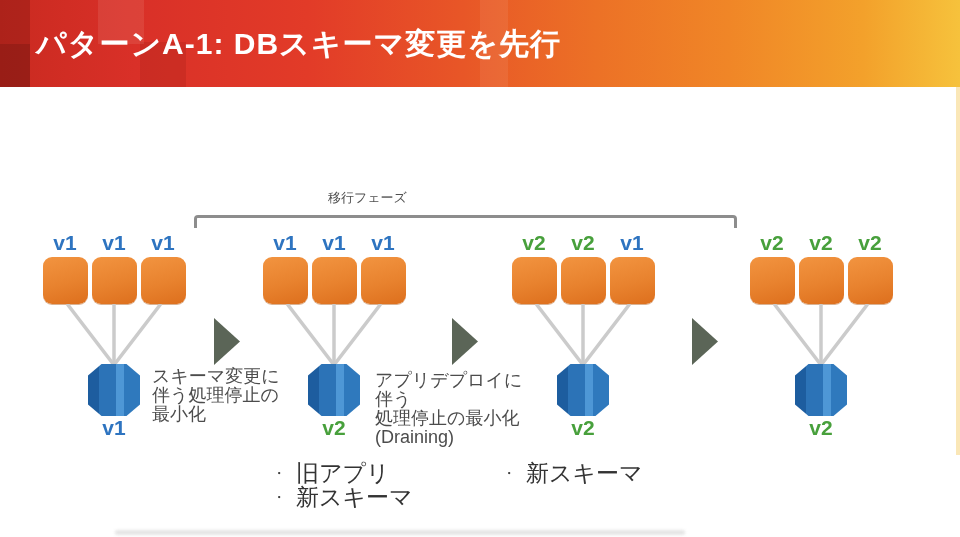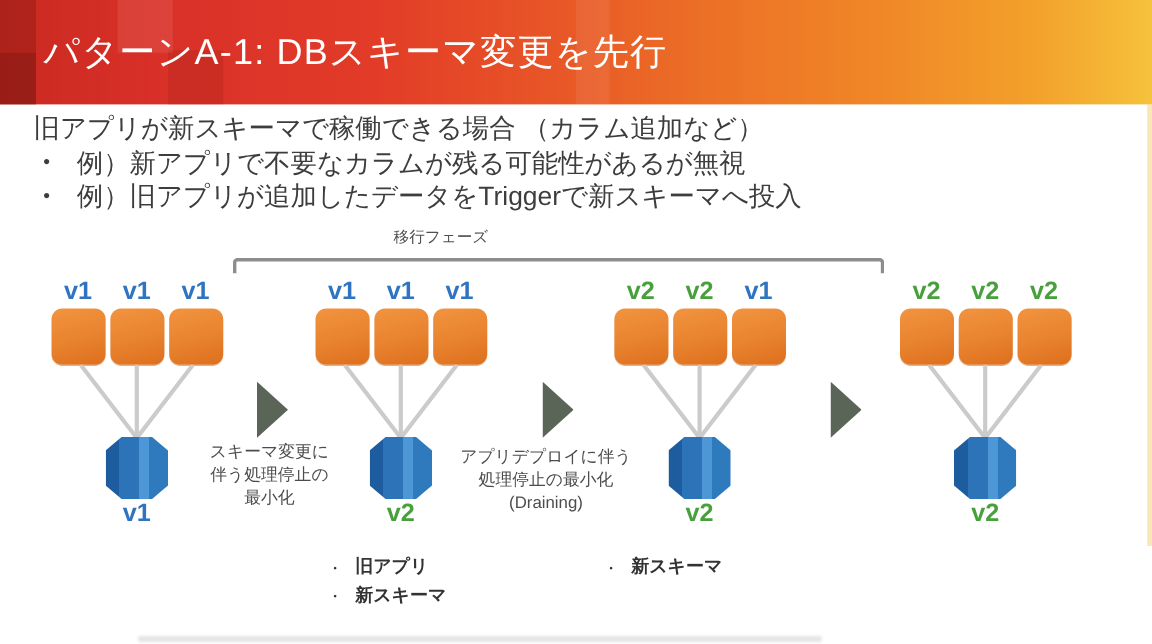--- a/index.html
+++ b/index.html
@@ -10,21 +10,21 @@
   .header { position:absolute; left:0; top:0; width:960px; height:87px;
     background:linear-gradient(90deg,#c92a20 0%,#d93028 14%,#e23b28 32%,#e85627 48%,#ec7126 62%,#f08627 76%,#f3a12b 90%,#f6c23c 100%); }
   .hpatch { position:absolute; pointer-events:none; }
   .hp1 { left:0; top:0; width:30px; height:87px; background:rgba(110,18,14,.30); }
   .hp2 { left:0; top:44px; width:30px; height:43px; background:rgba(80,12,8,.22); }
   .hp3 { left:140,; }
   .hp3 { left:140px; top:42px; width:46px; height:45px; background:rgba(150,28,18,.22); }
   .hp4 { left:98px; top:0; width:46px; height:44px; background:rgba(255,230,220,.10); }
   .hp5 { left:480px; top:0; width:28px; height:87px; background:rgba(255,255,255,.07); }
   .header-title { position:absolute; left:36px; top:0; height:103px; line-height:87px;
-    color:#ffffff; font-size:30px; font-weight:400; letter-spacing:1px; white-space:nowrap; }
+    color:#ffffff; font-size:30px; font-weight:700; letter-spacing:1px; white-space:nowrap; }
 
   
   .intro { position:absolute; left:28px; top:93px; color:#3d3d3d; font-size:22px; line-height:28px; }
   .intro-line1 { margin-bottom:1px; }
   .intro-bullets { list-style:none; }
   .intro-bullets li { position:relative; padding-left:36px; }
   .intro-bullets li::before { content:"•"; position:absolute; left:8px; top:0; font-size:16px; color:#3d3d3d; }
 
   
   .phase-label { position:absolute; left:328px; top:189px; width:200px; text-align:left;
@@ -46,25 +46,25 @@
   .links path { stroke:#cbcbcb; stroke-width:3.5; stroke-linecap:round; fill:none; }
   .db-icon { position:absolute; left:49px; top:134px; width:52px; height:52px;
     clip-path:polygon(26% 0%, 74% 0%, 100% 22%, 100% 78%, 74% 100%, 26% 100%, 0% 78%, 0% 22%);
     background:linear-gradient(90deg,#1d5d9f 0% 22%,#2c73b7 22% 54%,#4e97d6 54% 70%,#2f79bd 70% 100%); }
   .db-ver { position:absolute; left:0; top:187px; width:150px; text-align:center;
     font-size:21px; font-weight:700; }
 
   
   .arrow { position:absolute; top:318px; width:26px; height:47px; background:#5b6557;
     clip-path:polygon(0 0,100% 50%,0 100%); }
-  .arrow-caption { position:absolute; text-align:center; font-size:14px; line-height:19px; color:#4c4c4c; }
+  .arrow-caption { position:absolute; font-size:18px; line-height:19px; color:#4c4c4c; }
 
   
   .notes { position:absolute; top:461px; list-style:none; color:#333333;
-    font-size:15px; font-weight:700; line-height:24px; }
+    font-size:23px; font-weight:400; line-height:24px; }
   .notes li { position:relative; padding-left:24px; }
   .notes li::before { content:"・"; position:absolute; left:0; top:0; font-size:14px; font-weight:400; }
 
   
   .right-strip { position:absolute; right:0; top:87px; width:4px; height:368px;
     background:rgba(244,202,96,.45); }
   .bottom-smudge { position:absolute; left:115px; top:530px; width:570px; height:5px;
     background:#bdbdbd; opacity:.4; filter:blur(1.5px); border-radius:2px; }
 </style>
 </head>
@@ -74,27 +74,20 @@
 
   <div class="header">
     <div class="hpatch hp1"></div>
     <div class="hpatch hp2"></div>
     <div class="hpatch hp3"></div>
     <div class="hpatch hp4"></div>
     <div class="hpatch hp5"></div>
     <div class="header-title">パターンA-1: DBスキーマ変更を先行</div>
   </div>
 
-  <div class="intro">
-    <div class="intro-line1">旧アプリが新スキーマで稼働できる場合 （カラム追加など）</div>
-    <ul class="intro-bullets">
-      <li>例）新アプリで不要なカラムが残る可能性があるが無視</li>
-      <li>例）旧アプリが追加したデータをTriggerで新スキーマへ投入</li>
-    </ul>
-  </div>
 
   <div class="phase-label">移行フェーズ</div>
   <div class="brace"></div>
 
   <div class="cluster" style="left:39px">
     <div class="ver-row">
       <span class="ver" style="color: rgb(46, 116, 192);">v1</span>
       <span class="ver" style="color: rgb(46, 116, 192);">v1</span>
       <span class="ver" style="color: rgb(46, 116, 192);">v1</span>
     </div>

